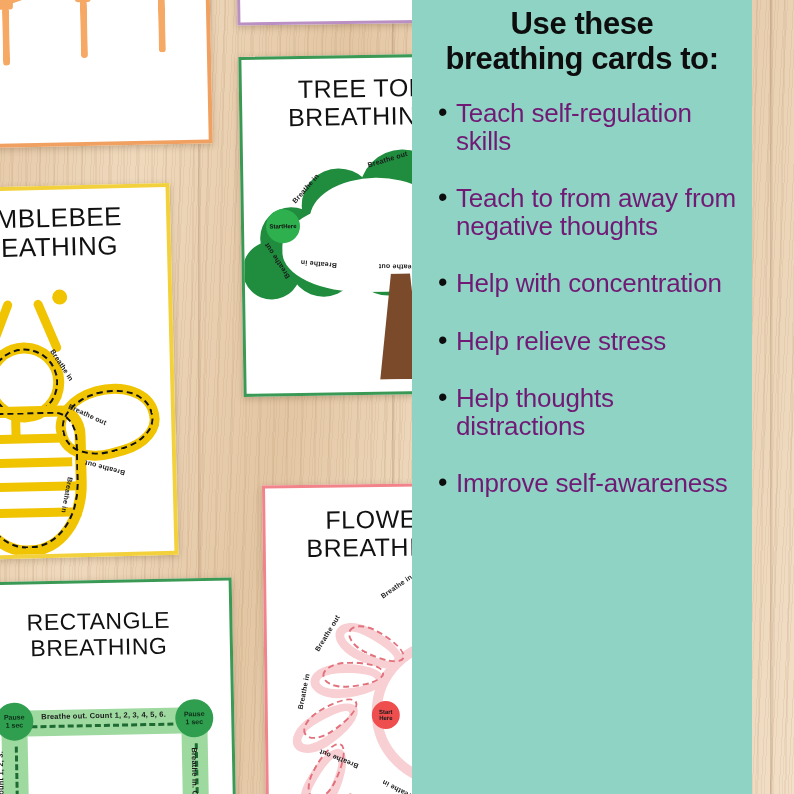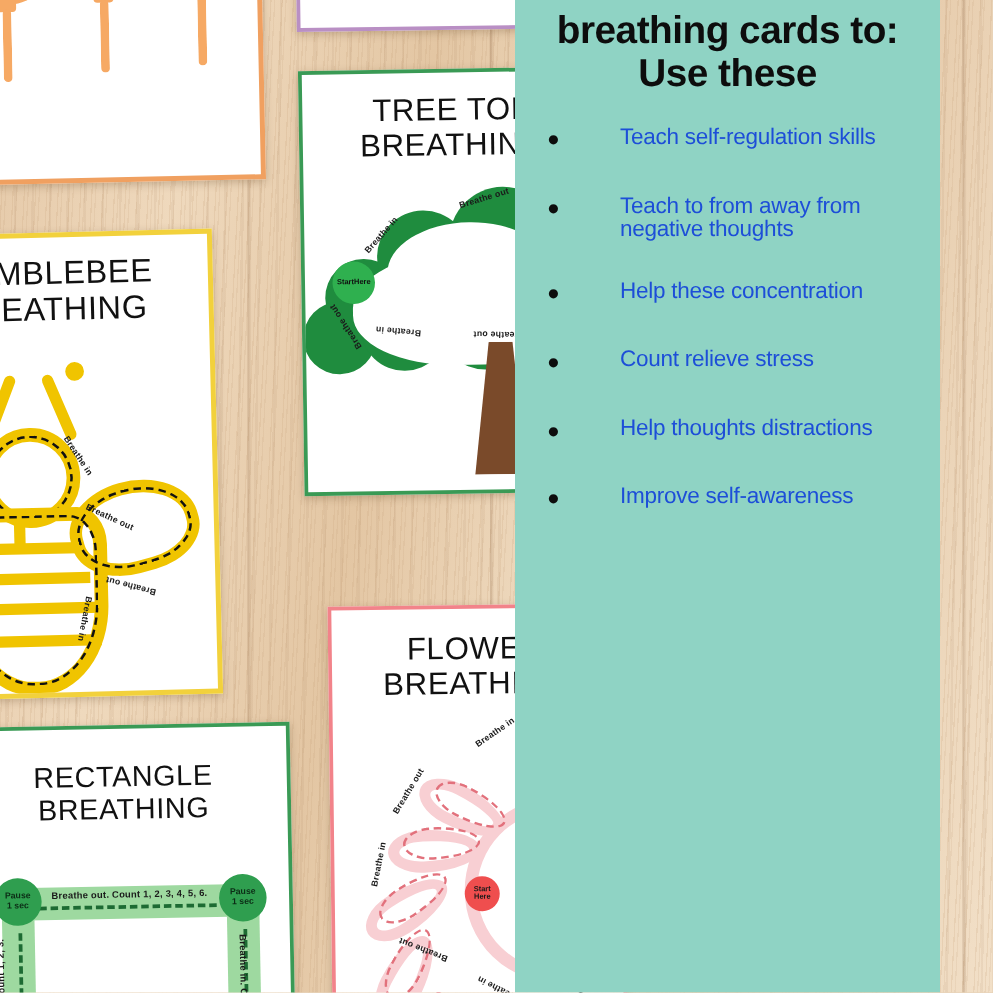--- a/index.html
+++ b/index.html
@@ -85,25 +85,24 @@
     margin-bottom:30px;
   }
   .bdot{
     flex:0 0 auto;
     width:18px;
     font-size:27px;
     line-height:.92;
     color:#0d0d0d;
   }
   .btxt{
-    font-size:18px;
+    font-size:26px;
     line-height:1.06;
-    color:#1d4ed8;
+    color:#701a75;
     letter-spacing:-.2px;
-    margin-left:40px;
   }
 
   
   #card-balloon{
     left:-42px;top:-126px;width:252px;height:272px;
     border:4px solid #f0a060;
     transform:rotate(-1.2deg);
   }
   .balloon{
     position:absolute;
@@ -428,40 +427,40 @@
       <span>1 sec</span>
     </div>
 
     <div class="lbl" style="left:72px;top:128px;font-size:7.5px;">Breathe out. Count 1, 2, 3, 4, 5, 6.</div>
     <div class="lbl" style="left:-16px;top:208px;transform:rotate(-90deg);font-size:7.5px;">Breathe in. Count 1, 2, 3.</div>
     <div class="lbl" style="left:178px;top:208px;transform:rotate(90deg);font-size:7.5px;">Breathe in. Count 1, 2, 3.</div>
   </div>
 
   <div id="teal">
     <div id="teal-head">
+      <div>Use these</div>
       <div>breathing cards to:</div>
-      <div>Use these</div>
     </div>
 
     <div id="bullets">
       <div class="bullet">
         <span class="bdot">•</span>
         <span class="btxt">Teach self-regulation skills</span>
       </div>
       <div class="bullet">
         <span class="bdot">•</span>
         <span class="btxt">Teach to from away from negative thoughts</span>
       </div>
       <div class="bullet">
         <span class="bdot">•</span>
-        <span class="btxt">Help these concentration</span>
-      </div>
-      <div class="bullet">
-        <span class="bdot">•</span>
-        <span class="btxt">Count relieve stress</span>
+        <span class="btxt">Help with concentration</span>
+      </div>
+      <div class="bullet">
+        <span class="bdot">•</span>
+        <span class="btxt">Help relieve stress</span>
       </div>
       <div class="bullet">
         <span class="bdot">•</span>
         <span class="btxt">Help thoughts distractions</span>
       </div>
       <div class="bullet">
         <span class="bdot">•</span>
         <span class="btxt">Improve self-awareness</span>
       </div>
     </div>

